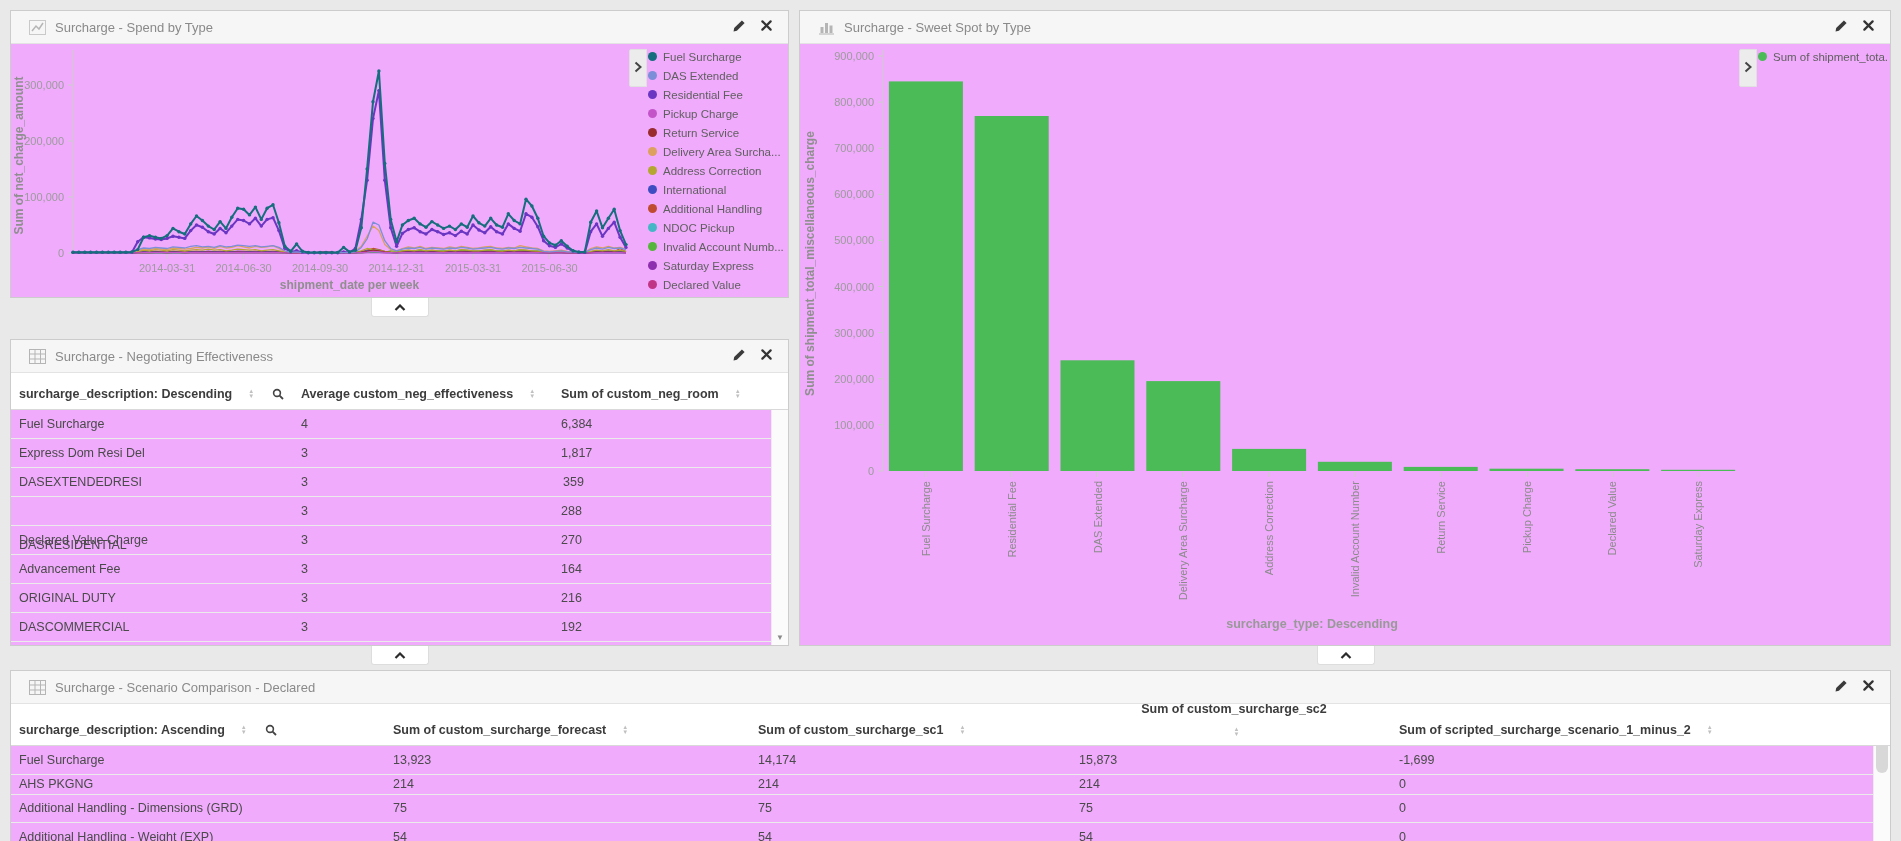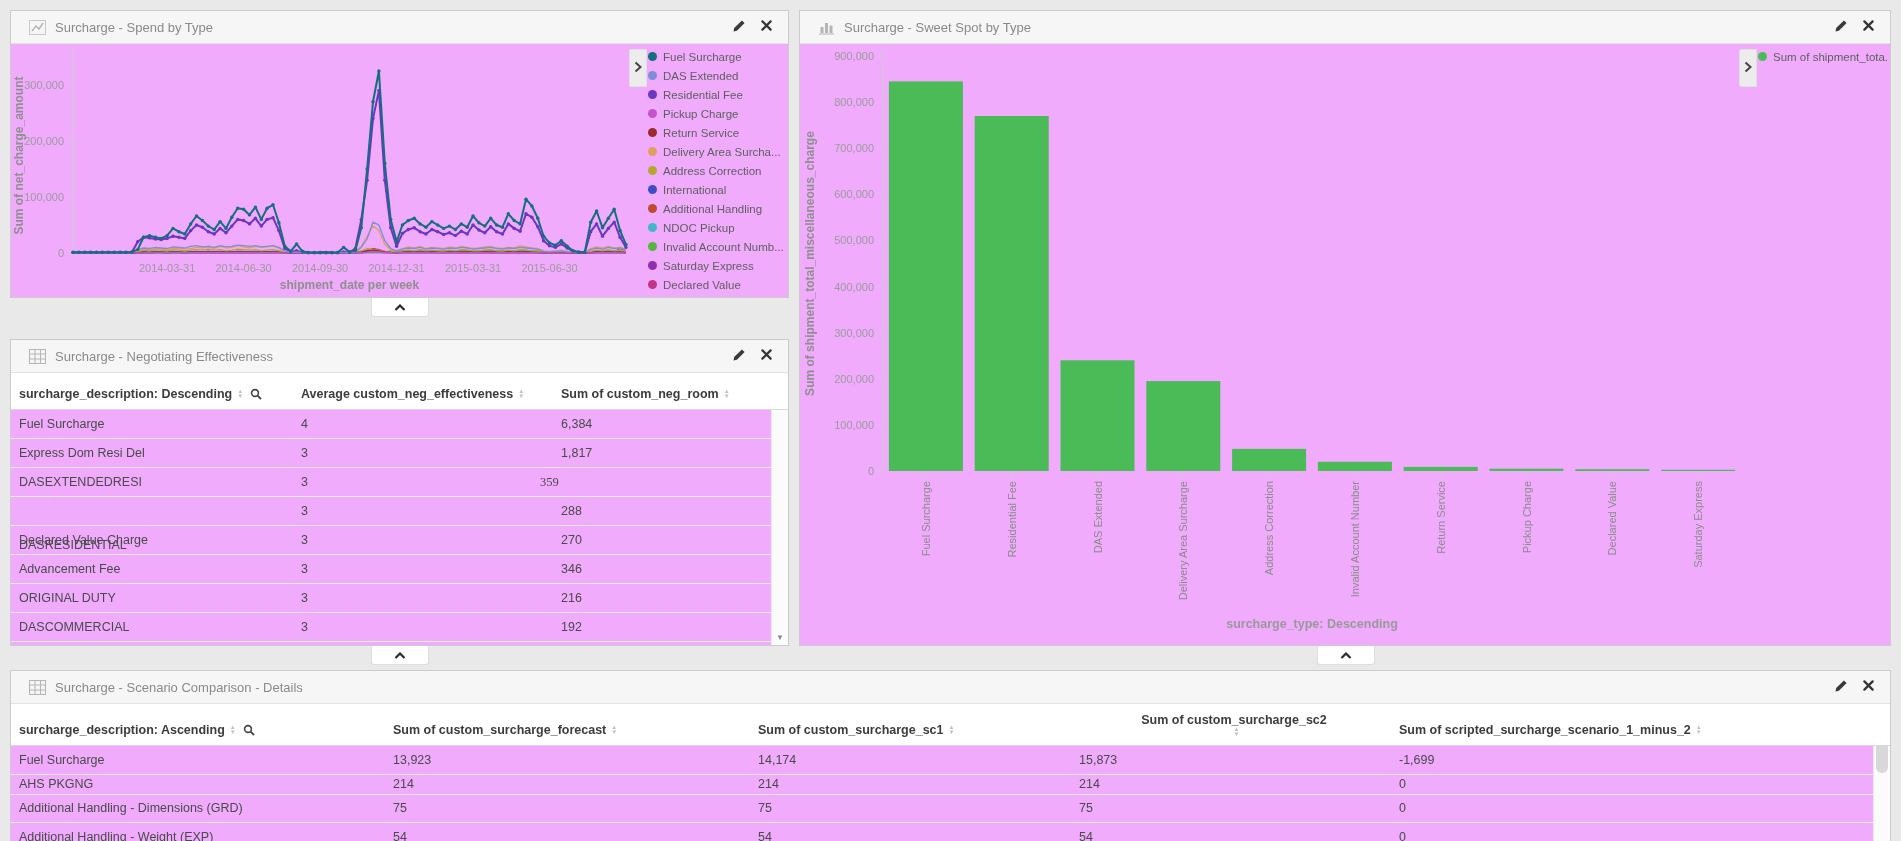--- a/index.html
+++ b/index.html
@@ -18,21 +18,21 @@
   .legend { position:absolute; display:flex; flex-direction:column; }
   .legend-item { height:19px; display:flex; align-items:center; cursor:pointer; white-space:nowrap; overflow:hidden; }
   .legend-dot { width:9px; height:9px; border-radius:50%; margin-right:6px; flex:0 0 9px; }
   .legend-label { font-size:11.5px; color:#5f5f5f; }
   .legend-tab { position:absolute; width:18px; height:38px; background:#ececec;
     border:1px solid #e0e0e0; border-radius:2px 0 0 2px; cursor:pointer;
     display:flex; justify-content:center; padding-top:11px; }
   
   .thead { position:absolute; left:0; right:0; border-bottom:1px solid #d9d9d9; background:#fff; z-index:2; }
   .hcell { position:absolute; bottom:8px; font-size:12.5px; font-weight:bold; color:#3c3c3c;
-    white-space:nowrap; cursor:pointer; display:flex; align-items:center; }
+    white-space:nowrap; cursor:pointer; display:flex; align-items:center;gap:11px; }
   .sorticon { display:inline-flex; flex-direction:column; margin-left:5px; line-height:4px; }
   .sorticon span { font-size:6px; color:#c0c0c0; height:5px; }
   .searchicon { margin-left:7px; display:inline-flex; }
   .tbody { position:absolute; left:0; right:17px; }
   .trow { position:relative; border-bottom:1px solid #ebebeb; }
   .tcell { position:absolute; top:0; bottom:0; font-size:12.5px; color:#4a4a4a;
     display:flex; align-items:center; white-space:nowrap; }
   .scrollbar { position:absolute; width:17px; right:0; background:#fbfbfb; border-left:1px solid #ececec; }
   .scroll-arrow { position:absolute; left:0; width:16px; text-align:center; font-size:8px; color:#b5b5b5; cursor:pointer; }
   .scroll-thumb { position:absolute; left:2px; width:12px; background:#d8d8d8; border-radius:6px; }
@@ -509,36 +509,36 @@
         <div class="tcell" style="left:550px; width:205px;">6,384</div>
       </div>
       <div class="trow" style="height:29px;">
         <div class="tcell" style="left:8px; width:264px;">Express Dom Resi Del</div>
         <div class="tcell" style="left:290px; width:250px;">3</div>
         <div class="tcell" style="left:550px; width:205px;">1,817</div>
       </div>
       <div class="trow" style="height:29px;">
         <div class="tcell" style="left:8px; width:264px;">DASEXTENDEDRESI</div>
         <div class="tcell" style="left:290px; width:250px;">3</div>
-        <div class="tcell" style="left:529px; width:205px;font-family:Liberation Serif, serif;">359</div>
+        <div class="tcell" style="left:552px; width:205px;">359</div>
       </div>
       <div class="trow" style="height:29px;">
         <div class="tcell" style="left:8px; width:264px;margin-top:48px;">DASRESIDENTIAL</div>
         <div class="tcell" style="left:290px; width:250px;">3</div>
         <div class="tcell" style="left:550px; width:205px;">288</div>
       </div>
       <div class="trow" style="height:29px;">
         <div class="tcell" style="left:8px; width:264px;">Declared Value Charge</div>
         <div class="tcell" style="left:290px; width:250px;">3</div>
         <div class="tcell" style="left:550px; width:205px;">270</div>
       </div>
       <div class="trow" style="height:29px;">
         <div class="tcell" style="left:8px; width:264px;">Advancement Fee</div>
         <div class="tcell" style="left:290px; width:250px;">3</div>
-        <div class="tcell" style="left:550px; width:205px;">346</div>
+        <div class="tcell" style="left:550px; width:205px;">164</div>
       </div>
       <div class="trow" style="height:29px;">
         <div class="tcell" style="left:8px; width:264px;">ORIGINAL DUTY</div>
         <div class="tcell" style="left:290px; width:250px;">3</div>
         <div class="tcell" style="left:550px; width:205px;">216</div>
       </div>
       <div class="trow" style="height:29px;">
         <div class="tcell" style="left:8px; width:264px;">DASCOMMERCIAL</div>
         <div class="tcell" style="left:290px; width:250px;">3</div>
         <div class="tcell" style="left:550px; width:205px;">192</div>
@@ -557,21 +557,21 @@
 
 <section class="panel" id="panel-scen" style="left:10px; top:670px; width:1881px; height:220px;">
   <div class="titlebar">
     <svg class="title-icon" viewBox="0 0 17 15">
       <rect x="0.5" y="0.5" width="16" height="14" fill="none" stroke="#b5b5b5"></rect>
       <line x1="0.5" y1="5" x2="16.5" y2="5" stroke="#b5b5b5"></line>
       <line x1="0.5" y1="10" x2="16.5" y2="10" stroke="#b5b5b5"></line>
       <line x1="6" y1="0.5" x2="6" y2="14.5" stroke="#b5b5b5"></line>
       <line x1="11.5" y1="0.5" x2="11.5" y2="14.5" stroke="#b5b5b5"></line>
     </svg>
-    <span class="panel-title">Surcharge - Scenario Comparison - Details</span>
+    <span class="panel-title">Surcharge - Scenario Comparison - Declared</span>
     <div class="panel-actions">
       <button class="act-btn">
         <svg viewBox="0 0 16 16" width="14" height="14">
           <path d="M11.3 1.6 L14.4 4.7 L5.6 13.5 L1.8 14.2 L2.5 10.4 Z" fill="#3a3a3a"></path>
         </svg>
       </button>
       <button class="act-btn">
         <svg viewBox="0 0 12 12" width="11" height="11">
           <path d="M1.5 1.5 L10.5 10.5 M10.5 1.5 L1.5 10.5" stroke="#333" stroke-width="2.4" stroke-linecap="round"></path>
         </svg>

